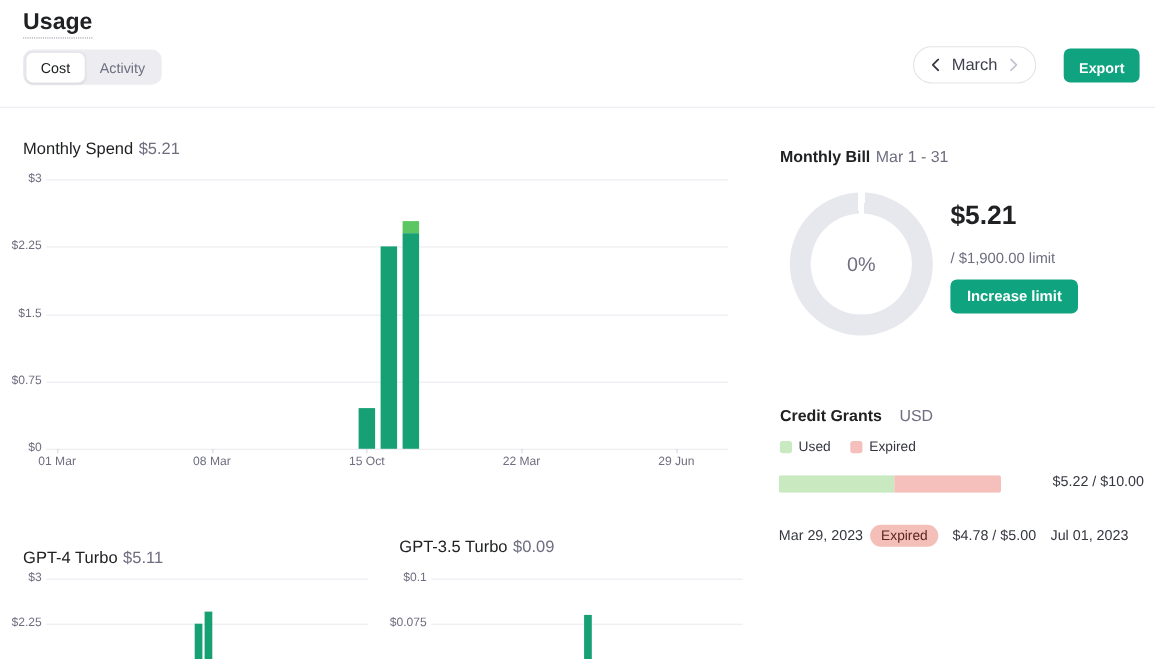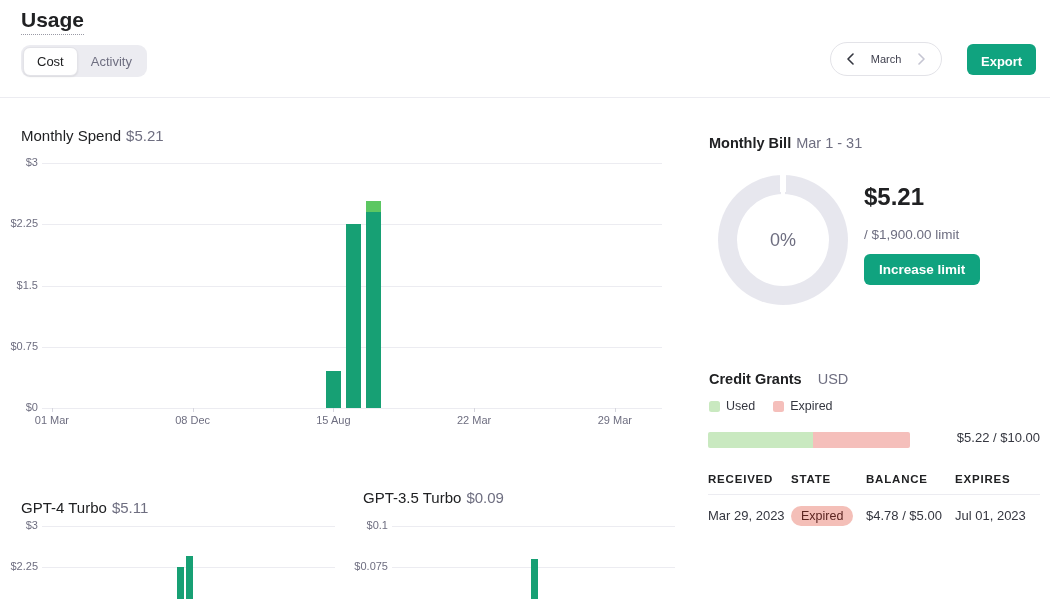--- a/index.html
+++ b/index.html
@@ -18,21 +18,21 @@
     background:#ececf1; border-radius:9px; padding:2px;
   }
   .seg-btn { font-size:13px; padding:6px 13px; border-radius:7px; color:#6e6e80; cursor:pointer; background:transparent; border:none; font-family:inherit; }
   .seg-btn.selected { background:#fff; color:#202123; box-shadow:0 1px 2px rgba(0,0,0,.08); border:1px solid #e3e3e8; }
   #period-nav {
     left:830px; top:42px; width:112px; height:34px; border:1px solid #e3e3e8;
     border-radius:17px; display:flex; align-items:center; justify-content:space-between;
     padding:0 12px; background:#fff;
   }
   .chev { width:16px; height:16px; display:flex; align-items:center; justify-content:center; cursor:pointer; background:none; border:none; }
-  #period-label { font-size:11px; color:#40414f;text-align:center; }
+  #period-label { font-size:15px; color:#40414f;text-align:center; }
   #export-btn {
     left:967px; top:44px; height:31px; padding:10px 14px; border:none; border-radius:6px;
     color:#fff; font-size:13px; font-weight:600; font-family:inherit; cursor:pointer;
   }
   #divider-top { left:0; top:97px; width:1050px; height:1px; background:#ececf1; }
 
   
   .chart-title { font-size:15px; }
   .chart-title b { font-weight:400; color:#202123; }
   .chart-title .total { color:#6e6e80; margin-left:5px; font-weight:400; }
@@ -133,27 +133,27 @@
     <div class="y-tick-label" style="top: 54.25px;">$2.25</div>
     <div class="gridline" style="top: 122.5px;"></div>
     <div class="y-tick-label" style="top: 115.5px;">$1.5</div>
     <div class="gridline" style="top: 183.75px;"></div>
     <div class="y-tick-label" style="top: 176.75px;">$0.75</div>
     <div class="gridline" style="top: 245px;"></div>
     <div class="y-tick-label" style="top: 238px;">$0</div>
     <div class="x-tick-mark" style="left: 9.92px; top: 245px;"></div>
     <div class="x-tick-label" style="left: -16.08px; top: 251px;">01 Mar</div>
     <div class="x-tick-mark" style="left: 150.66px; top: 245px;"></div>
-    <div class="x-tick-label" style="left: 124.66px; top: 251px;">08 Dec</div>
+    <div class="x-tick-label" style="left: 124.66px; top: 251px;">08 Mar</div>
     <div class="x-tick-mark" style="left: 291.4px; top: 245px;"></div>
-    <div class="x-tick-label" style="left: 265.4px; top: 251px;">15 Aug</div>
+    <div class="x-tick-label" style="left: 265.4px; top: 251px;">15 Oct</div>
     <div class="x-tick-mark" style="left: 432.14px; top: 245px;"></div>
     <div class="x-tick-label" style="left: 406.14px; top: 251px;">22 Mar</div>
     <div class="x-tick-mark" style="left: 572.88px; top: 245px;"></div>
-    <div class="x-tick-label" style="left: 546.88px; top: 251px;">29 Mar</div>
+    <div class="x-tick-label" style="left: 546.88px; top: 251px;">29 Jun</div>
     <div class="bar" style="left: 284px; width: 15px;">
       <div class="bar-seg" style="height: 36.75px; background-color: rgb(23, 160, 116);"></div>
     </div>
     <div class="bar" style="left: 304px; width: 15px;">
       <div class="bar-seg" style="height: 183.75px; background-color: rgb(23, 160, 116);"></div>
     </div>
     <div class="bar" style="left: 324px; width: 15px;">
       <div class="bar-seg" style="height: 196px; background-color: rgb(23, 160, 116);"></div>
       <div class="bar-seg" style="height: 10.6167px; background-color: rgb(92, 199, 98);"></div>
     </div>
@@ -205,25 +205,19 @@
     <span>Expired</span>
   </div>
 </div>
 <div class="abs" id="cg-bar">
   <div id="cg-used" style="background-color: rgb(201, 233, 192); width: 52.2%;"></div>
   <div id="cg-expired" style="background-color: rgb(245, 191, 187); width: 47.8%;"></div>
 </div>
 <div class="abs" id="cg-summary">$5.22 / $10.00</div>
 
 <div class="abs" id="grants-table">
-  <div class="t-row t-head">
-    <div>RECEIVED</div>
-    <div>STATE</div>
-    <div>BALANCE</div>
-    <div>EXPIRES</div>
-  </div>
   <div class="t-row t-body">
     <div>Mar 29, 2023</div>
     <div><span class="pill pill-expired" style="background-color: rgb(244, 191, 184);">Expired</span></div>
     <div>$4.78 / $5.00</div>
     <div>Jul 01, 2023</div>
   </div>
 </div>
 
 </body></html>

